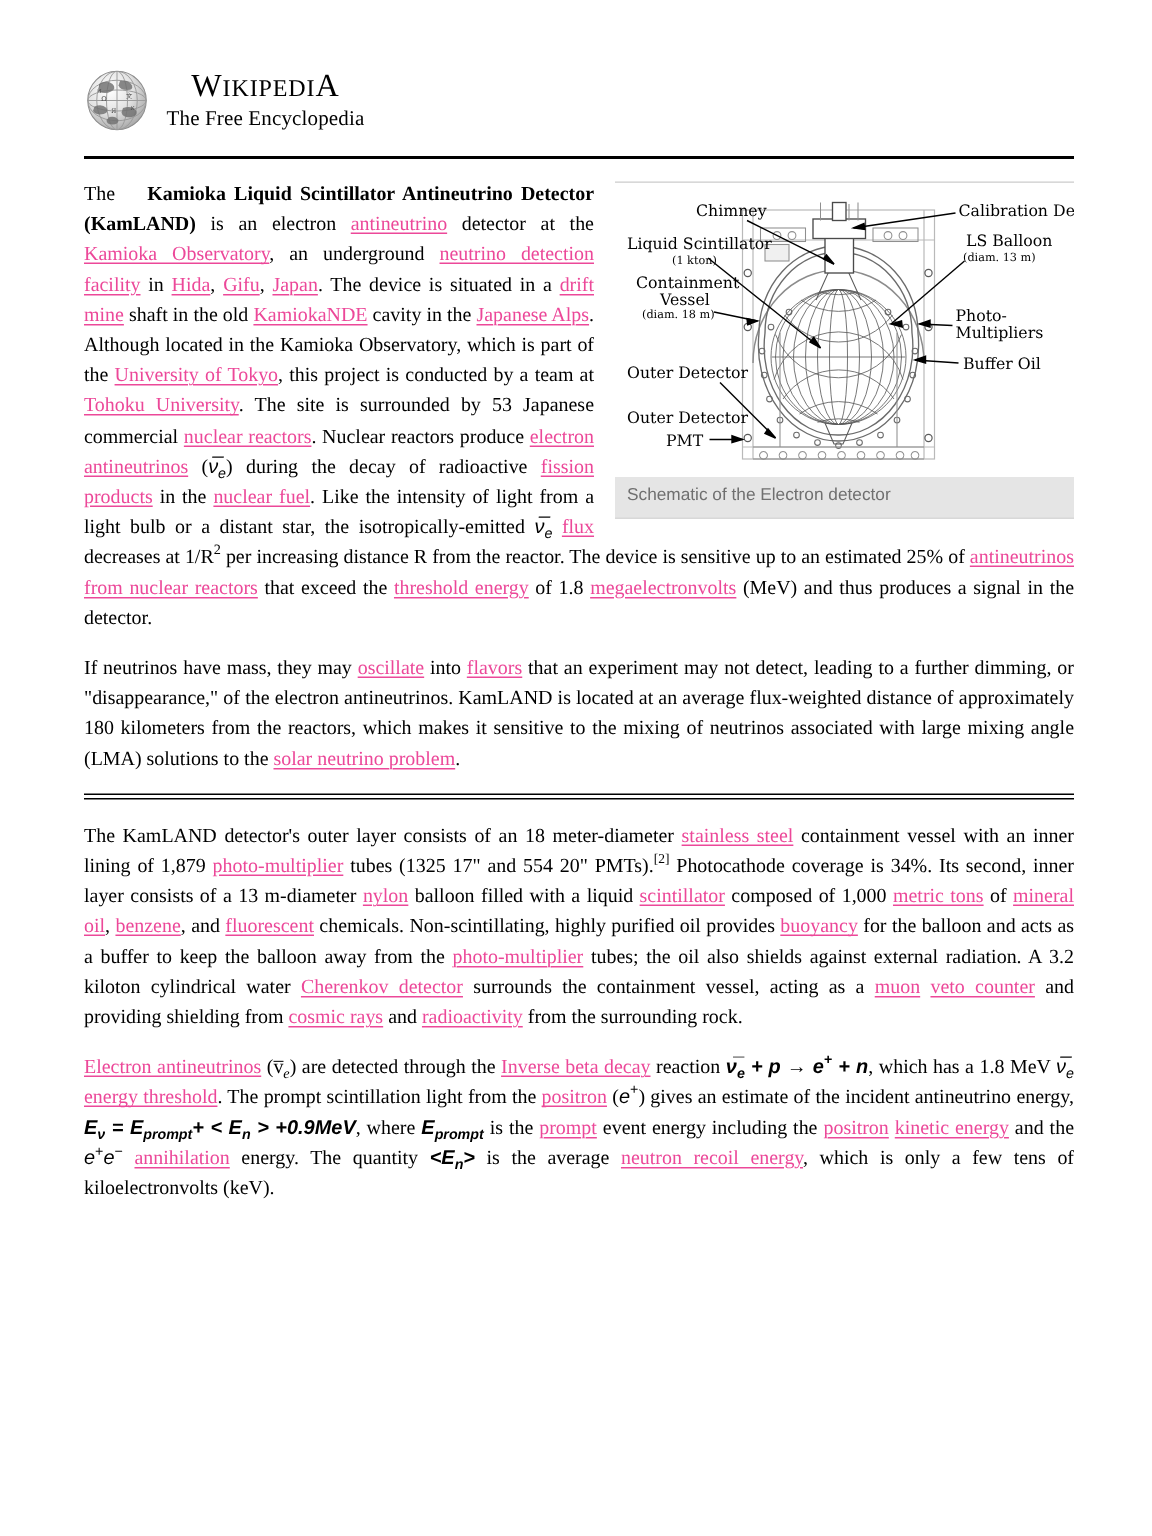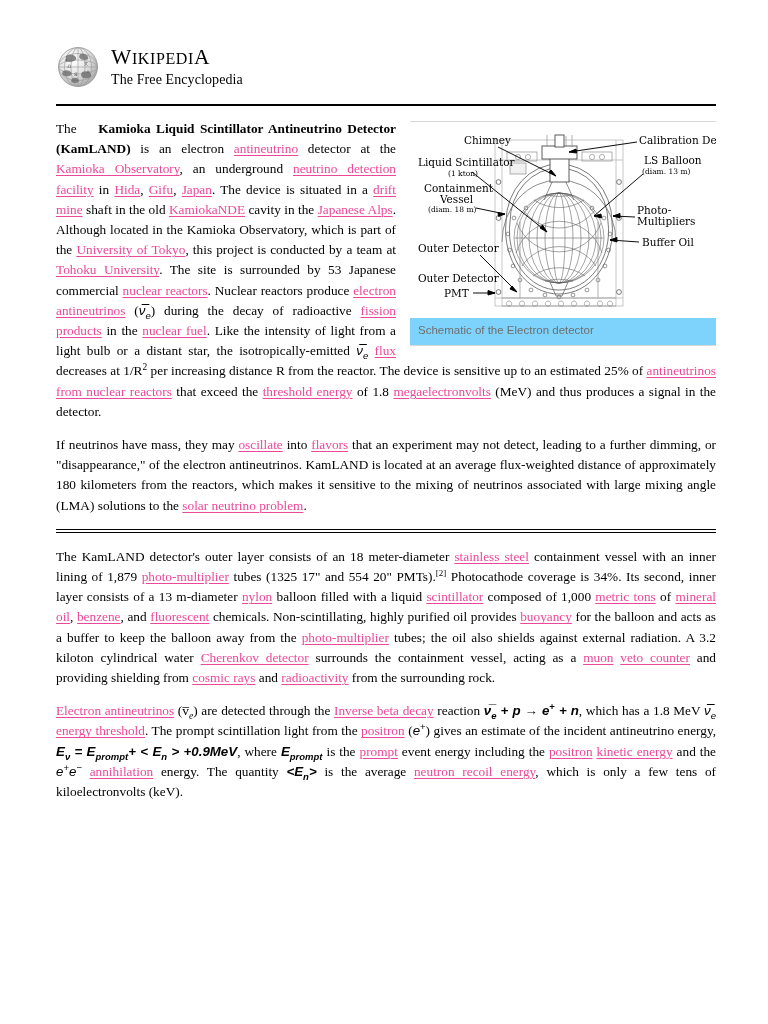--- a/index.html
+++ b/index.html
@@ -41,20 +41,21 @@
     display: flex;
     flex-direction: column;
     justify-content: center;
     line-height: 1;
   }
   .wordmark-title {
     font-family: "Liberation Serif", "DejaVu Serif", serif;
     font-size: 21.5px;
     letter-spacing: 0.6px;
     color: #000;
+    text-align: center;
   }
   .wordmark-title .cap { font-size: 21.5px; }
   .wordmark-title .sm  { font-size: 16px; }
   .wordmark-sub {
     font-family: "Liberation Serif", "DejaVu Serif", serif;
     font-size: 14px;
     margin-top: 4px;
     letter-spacing: 0.1px;
     color: #000;
   }
@@ -126,21 +127,21 @@
   }
 
   
   figure.schematic {
     float: right;
     width: 306px;
     margin: 2px 0 7px 14px;
     padding: 0;
     border-top: 1px solid #d8d8d8;
     border-bottom: 1px solid #d8d8d8;
-    background: #7dd3fc;
+    background: #e5e5e5;
     position: relative;
   }
   .schematic-canvas {
     width: 306px;
     height: 196px;
     position: relative;
     overflow: hidden;
   }
   .schematic-canvas svg { display: block; }
   figcaption.schematic-caption {

